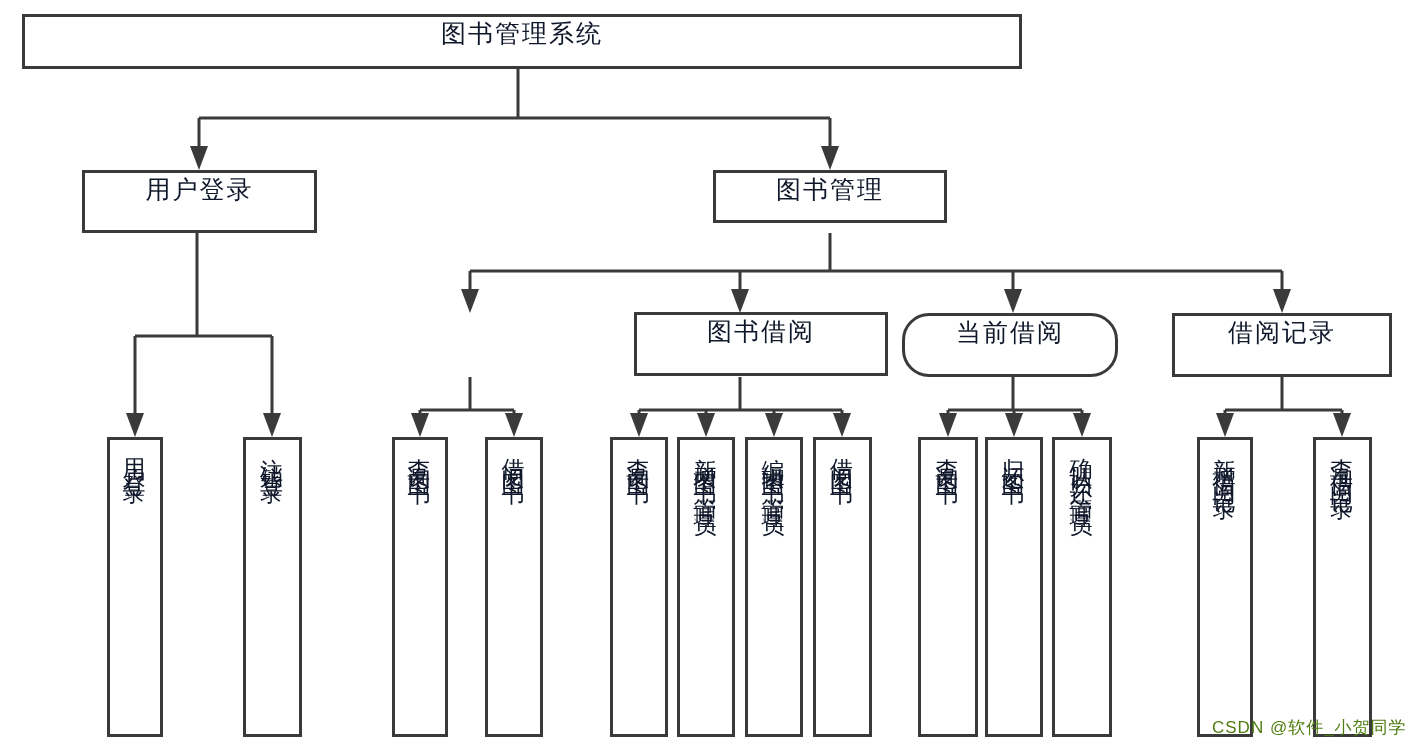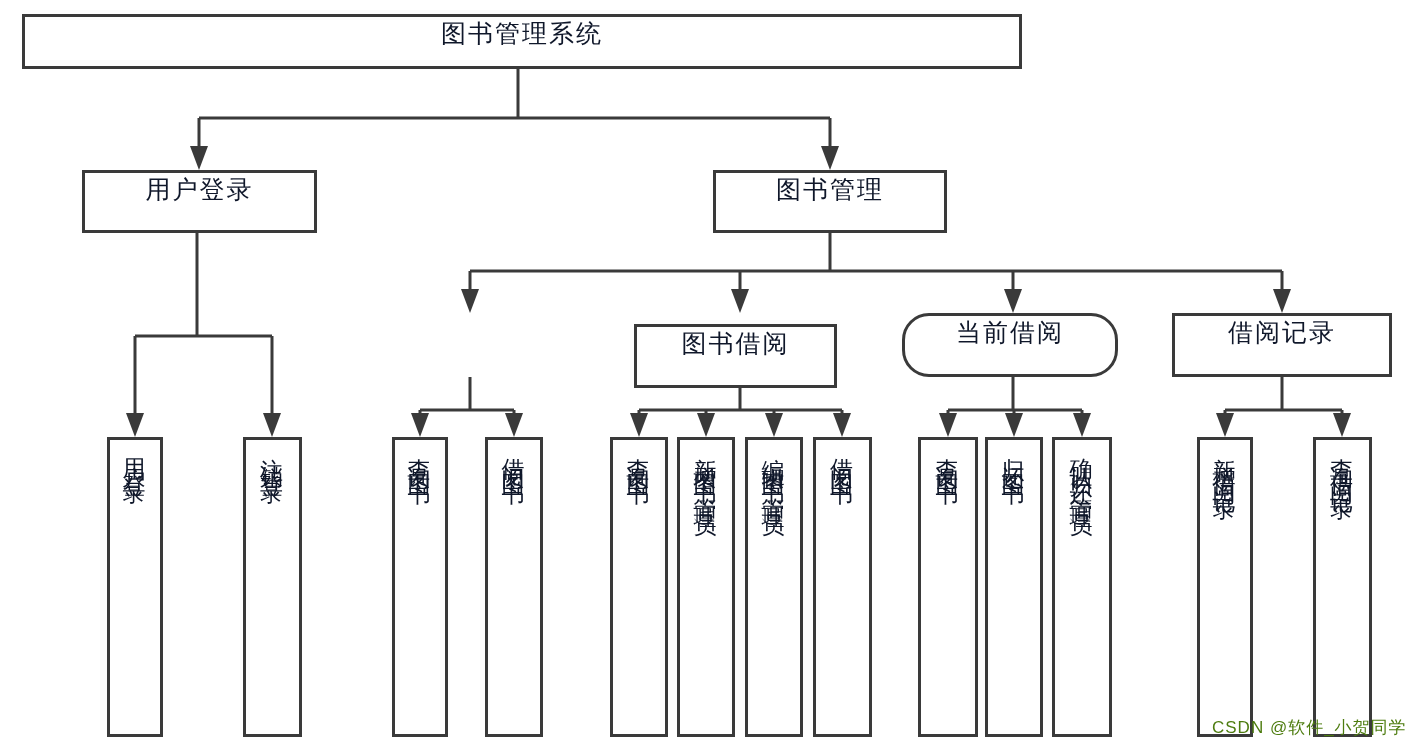--- a/index.html
+++ b/index.html
@@ -43,23 +43,23 @@
     writing-mode: vertical-rl;
     text-orientation: mixed;
     font-size: 23px;
     letter-spacing: 8px;
     white-space: normal;
     max-height: 292px;
   }
   
   .n-root      { left: 22px;   top: 14px;  width: 1000px; height: 55px; }
   .n-login     { left: 82px;   top: 170px; width: 235px;  height: 63px; }
-  .n-mgmt      { left: 713px;  top: 170px; width: 234px;  height: 63px; }
+  .n-mgmt      { left: 713px;  top: 170px; width: 234px;  height: 53px; }
   .n-newbook   { left: 362px;  top: 313px; width: 216px;  height: 64px; }
-  .n-borrow    { left: 634px;  top: 324px; width: 203px;  height: 64px; }
+  .n-borrow    { left: 634px;  top: 312px; width: 254px;  height: 64px; }
   .n-current   { left: 902px;  top: 313px; width: 216px;  height: 64px; border-radius: 27px; }
   .n-record    { left: 1172px; top: 313px; width: 220px;  height: 64px; }
   .leaf        { top: 437px; height: 300px; }
   .n-l1  { left: 107px;  width: 56px; }
   .n-l2  { left: 243px;  width: 59px; }
   .n-l3  { left: 392px;  width: 56px; }
   .n-l4  { left: 485px;  width: 58px; }
   .n-l5  { left: 610px;  width: 58px; }
   .n-l6  { left: 677px;  width: 58px; }
   .n-l7  { left: 745px;  width: 58px; }

